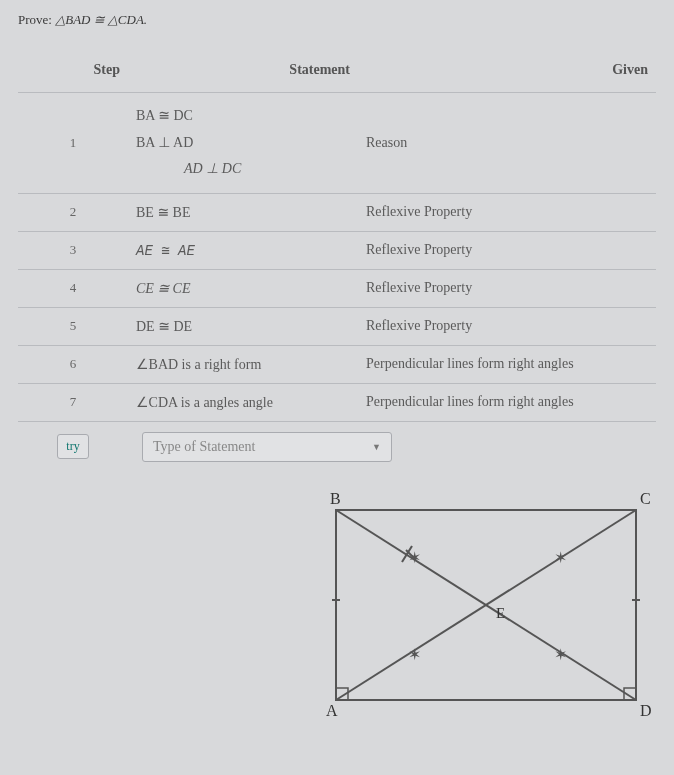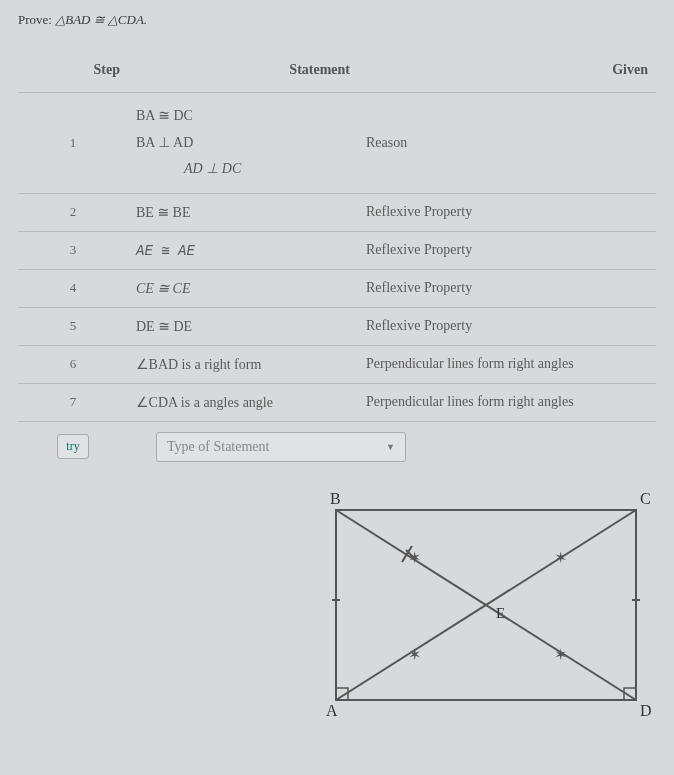--- a/index.html
+++ b/index.html
@@ -59,21 +59,21 @@
     align-items: center;
     justify-content: space-between;
     border: 1px solid #a9abb0;
     border-radius: 3px;
     padding: 6px 10px;
     width: 250px;
     background: #e1e2e4;
     color: #888;
     font-size: 14px;
     cursor: pointer;
-    margin-left: 20px;
+    margin-left: 6px;
   }
   .caret {
     font-size: 9px;
     color: #777;
   }
   .diagram-wrap {
     margin-top: 18px;
     display: flex;
     justify-content: flex-end;
   }

